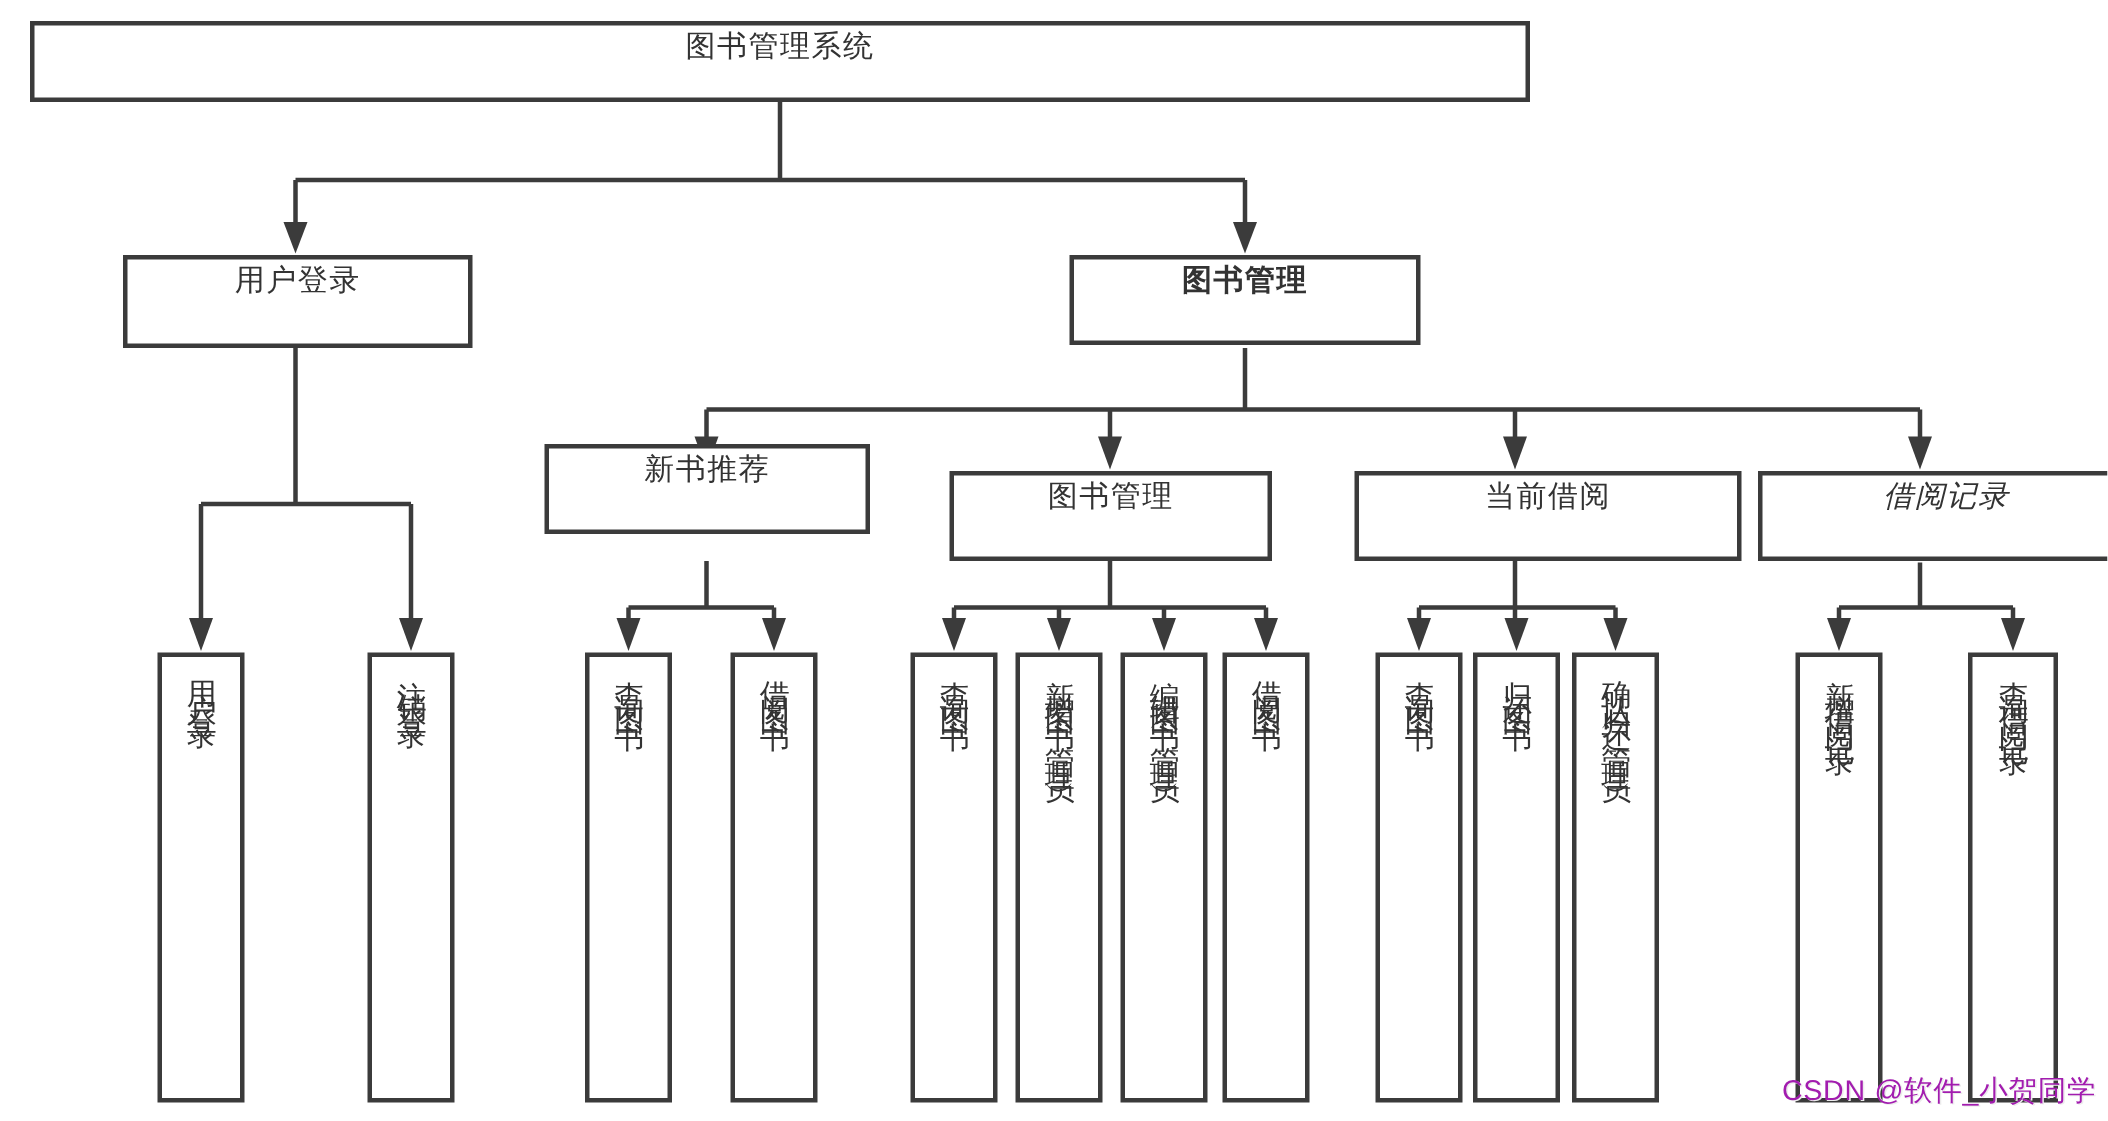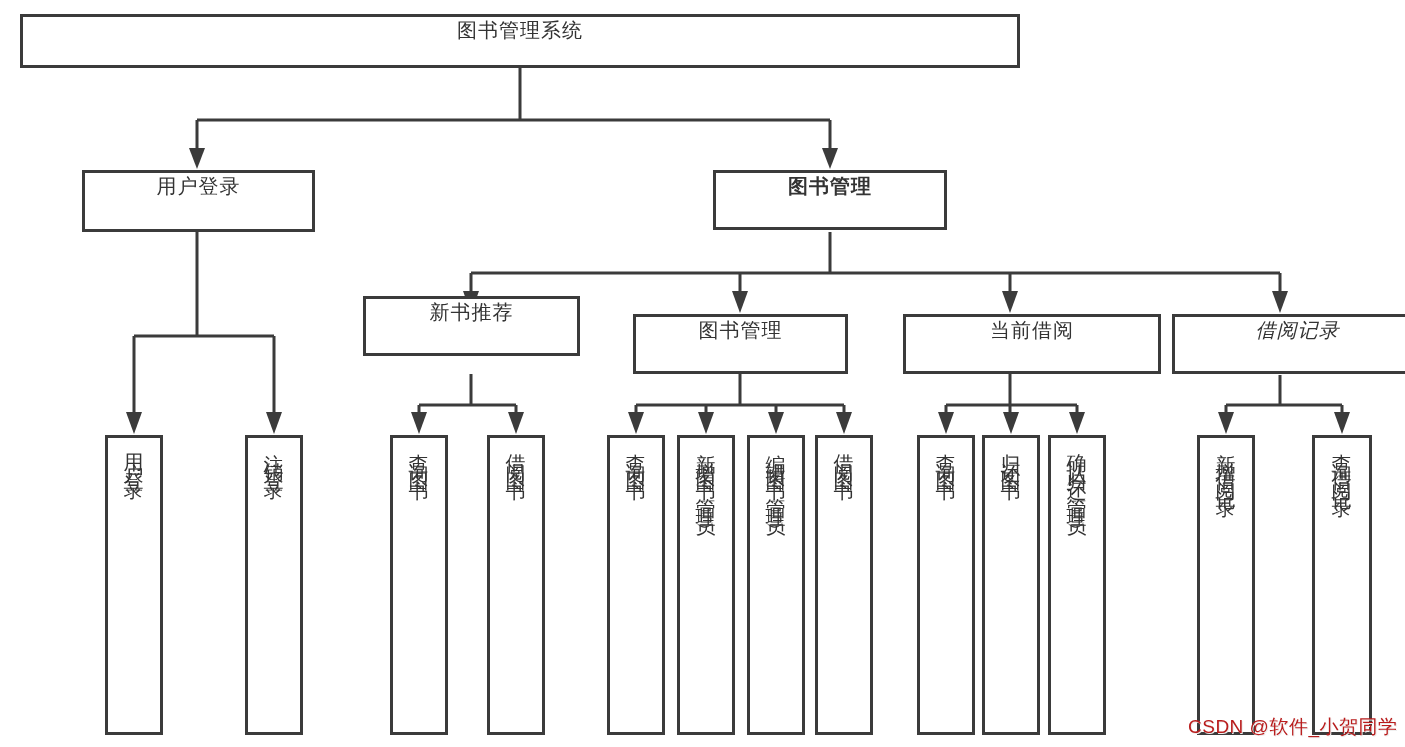--- a/index.html
+++ b/index.html
@@ -37,21 +37,21 @@
     text-orientation: mixed;
     letter-spacing: 9px;
     line-height: 1;
     white-space: nowrap;
   }
   .watermark {
     position: absolute;
     left: 1188px;
     top: 714px;
     font-size: 19px;
-    color: #b91c1c;
+    color: #a21caf;
     text-shadow: 1px 1px 0 #ececec;
     white-space: nowrap;
     letter-spacing: 0.5px;
     z-index: 5;
   }
   .node { z-index: 2; }
 </style>
 </head>
 <body>
 

